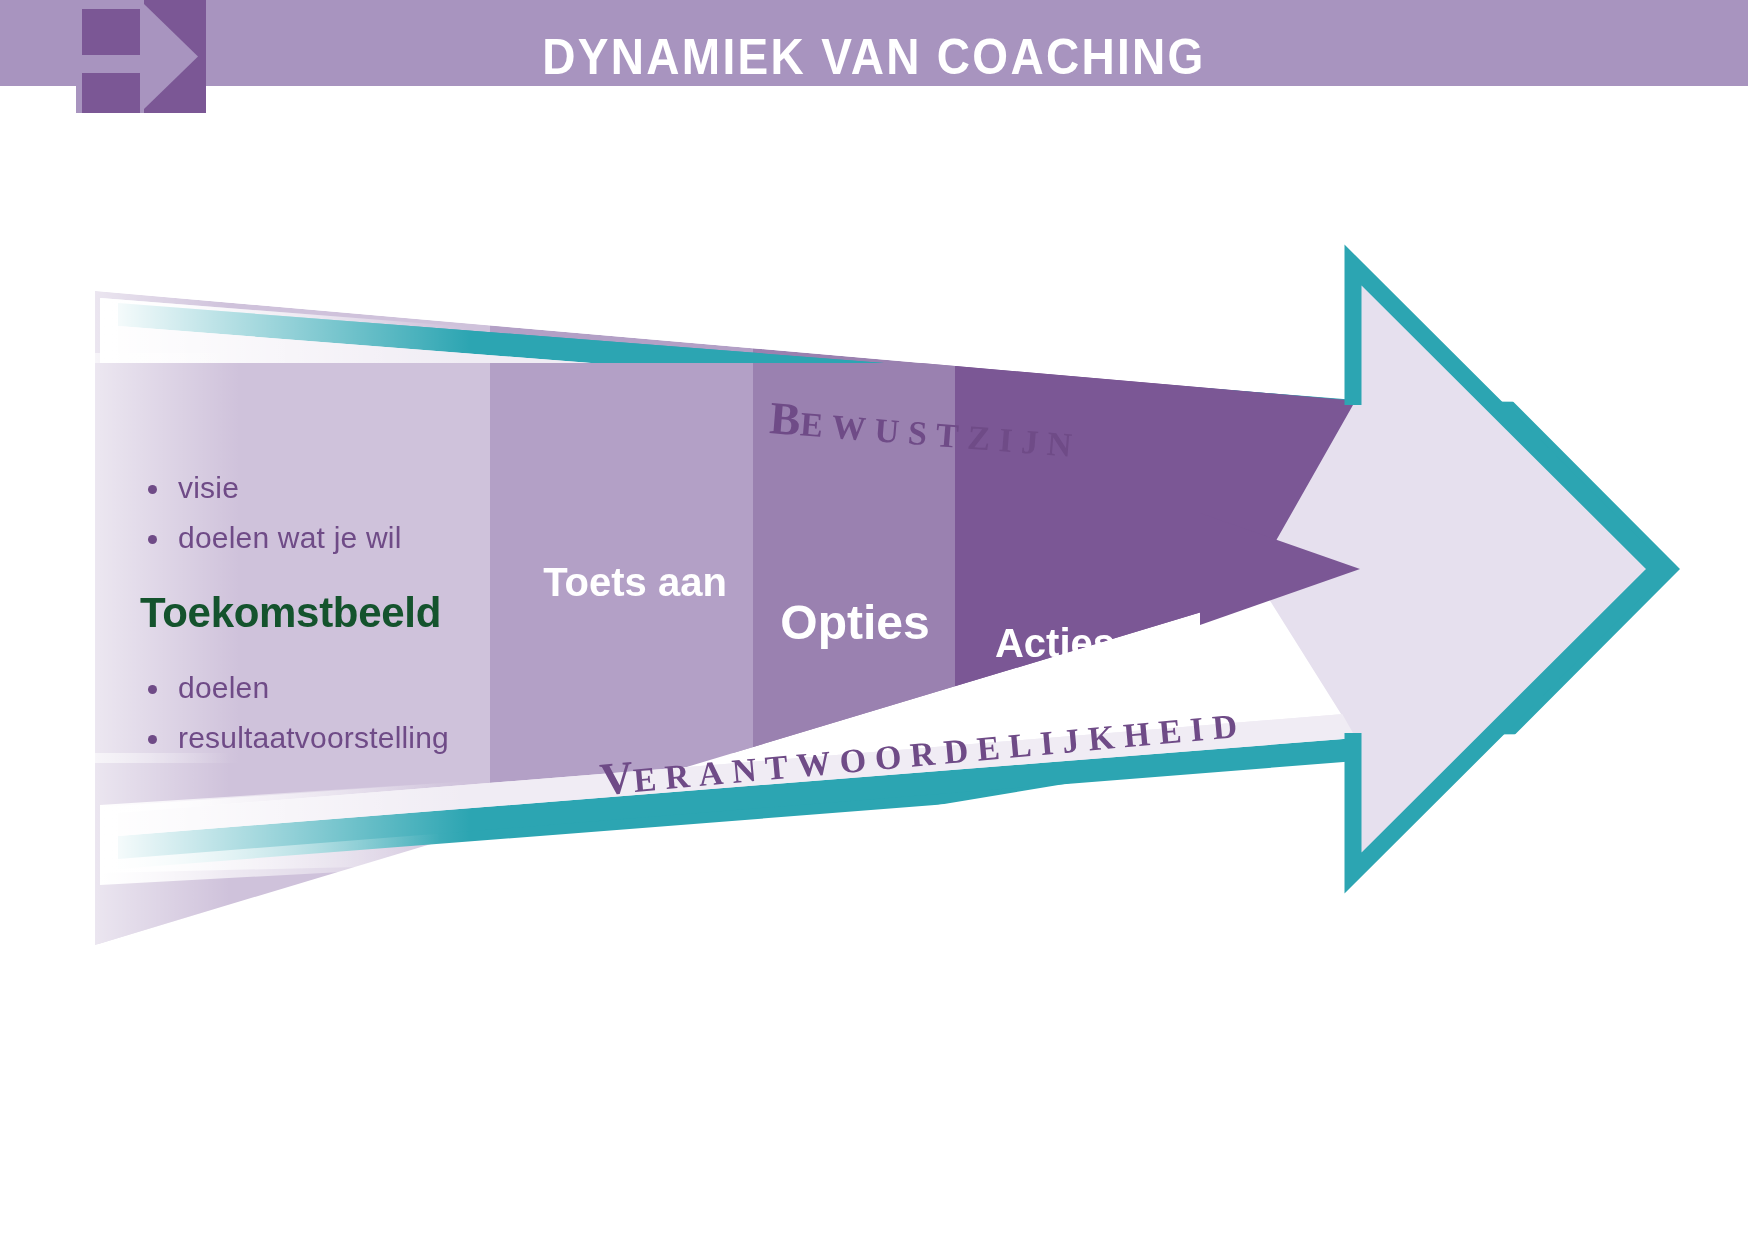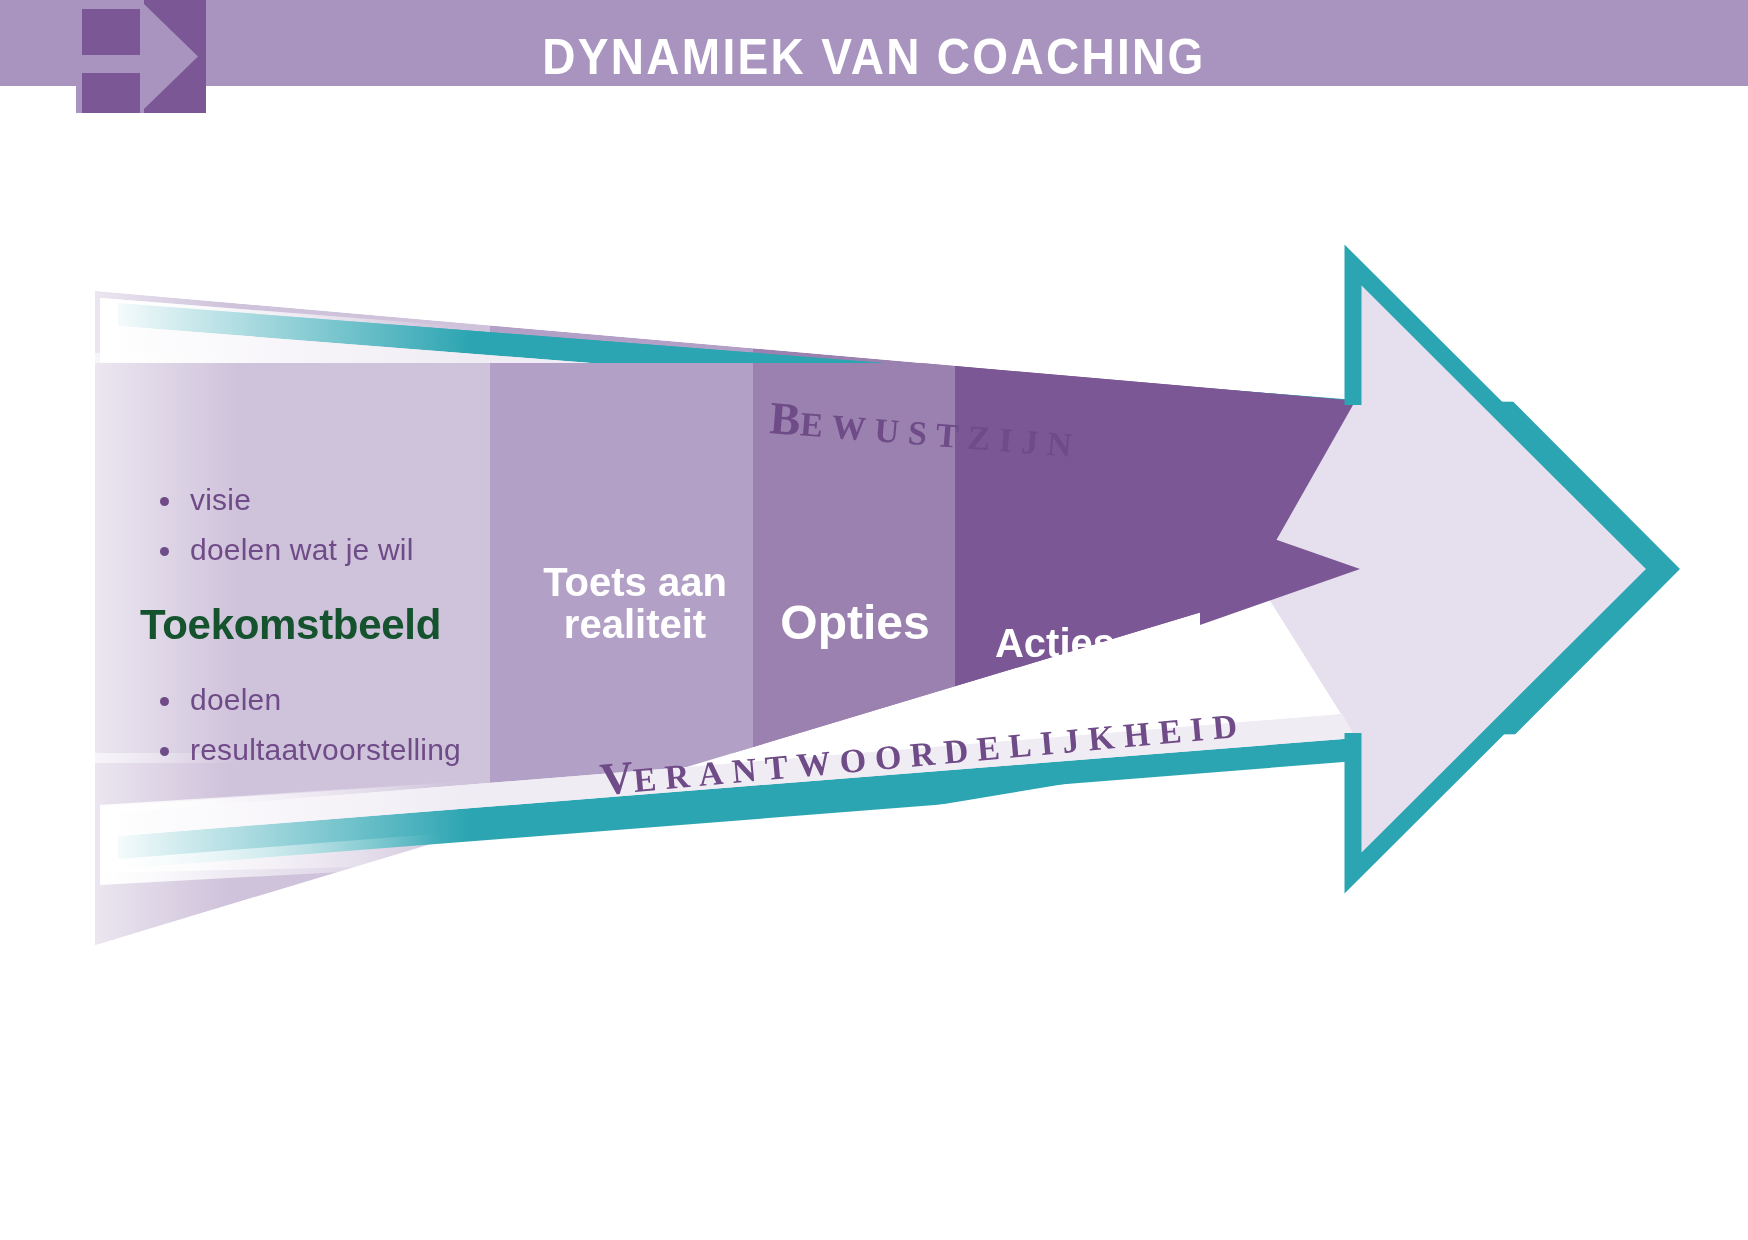--- a/index.html
+++ b/index.html
@@ -25,21 +25,21 @@
   .funnel{position:absolute;left:0;top:0;width:1748px;height:1010px;}
 
   
   .seg-label{
     position:absolute;color:#ffffff;font-weight:700;text-align:center;
     line-height:1.06;font-family:"Liberation Sans",sans-serif;
   }
 
   
   .leftblock{position:absolute;left:140px;top:350px;width:400px;color:#6f4b87;}
-  .bullets{list-style:none;margin:12px;padding:0;}
+  .bullets{list-style:none;margin:0;padding:0;}
   .bullets li{
     position:relative;padding-left:38px;font-size:30px;line-height:50px;
     color:#6f4b87;font-weight:400;letter-spacing:0.2px;
   }
   .bullets li::before{
     content:"";position:absolute;left:8px;top:22px;width:9px;height:9px;
     border-radius:50%;background:#6f4b87;
   }
   .left-title{
     font-size:42px;font-weight:700;color:#14532d;margin:26px 0 26px 0;
@@ -182,21 +182,20 @@
       </ul>
       <div class="left-title">Toekomstbeeld</div>
       <ul class="bullets">
         <li>doelen</li>
         <li>resultaatvoorstelling</li>
       </ul>
     </div>
 
     <div class="seg-label" style="left:525px;top:448px;width:220px;font-size:40px;">
       <div>Toets aan</div>
-      <div>realiteit</div>
     </div>
 
     <div class="seg-label" style="left:760px;top:485px;width:190px;font-size:48px;">Opties</div>
 
     <div class="seg-label" style="left:960px;top:509px;width:190px;font-size:40px;">Acties</div>
 
     <div class="curve-word cw-big" style="left:770px;top:278px;transform:rotate(4.5deg);transform-origin:left center;">
       <span style="font-size:46px;">B</span><span style="font-size:34px;letter-spacing:9px;">EWUSTZIJN</span>
     </div>
 

